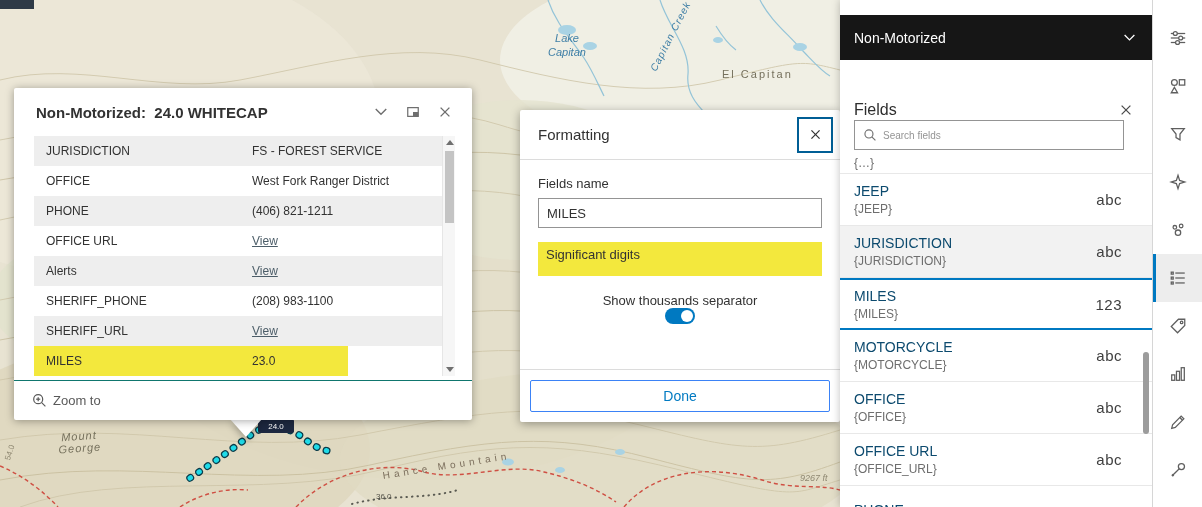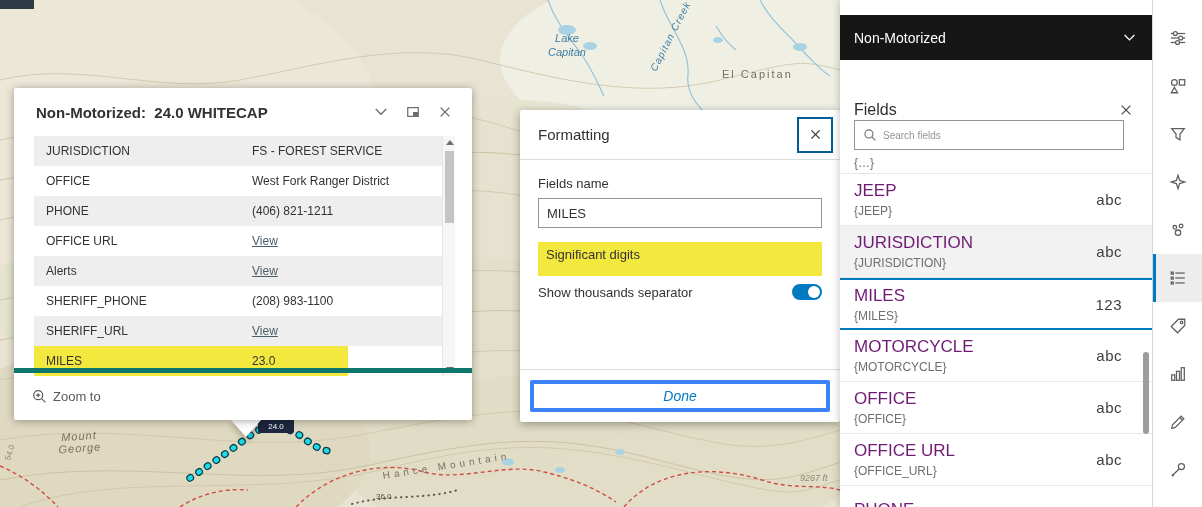--- a/index.html
+++ b/index.html
@@ -35,69 +35,69 @@
   .pcell { display:flex; align-items:center; padding-left:12px; font-size:12px; color:#323232; overflow:hidden; }
   .plink { text-decoration:underline; color:#4c5d68; cursor:pointer; }
   .prow.hl .plabel { background:#f3e83d !important; }
   .prow.hl .pvalue { background:linear-gradient(90deg,#f3e83d 0 108px,#ffffff 108px) !important; }
   .pscroll { position:absolute; left:428px; top:48px; width:13px; height:240px; background:#f6f6f6; border-left:1px solid #e6e6e6; }
   .sarrow { position:absolute; left:0; width:13px; height:13px; display:flex; align-items:center; justify-content:center; cursor:pointer; }
   .sarrow.up { top:0; } .sarrow.down { bottom:0; }
   .tri-up { width:0;height:0;border-left:4px solid transparent;border-right:4px solid transparent;border-bottom:5px solid #6f6f6f; }
   .tri-down { width:0;height:0;border-left:4px solid transparent;border-right:4px solid transparent;border-top:5px solid #6f6f6f; }
   .sthumb { position:absolute; left:2px; top:15px; width:9px; height:72px; background:#c4c4c4; cursor:pointer; }
-  .popup-footer { position:absolute; left:0; right:0; bottom:0; height:52px; border-top:5px solid #0f766e; display:flex; align-items:center; padding-left:18px; }
+  .popup-footer { position:absolute; left:0; right:0; bottom:0; height:40px; border-top:1px solid #0f766e; display:flex; align-items:center; padding-left:18px; }
   .zoomto { display:flex; align-items:center; gap:6px; color:#595959; font-size:13px; cursor:pointer; }
   .pointer { position:absolute; left:230px; top:419px; width:0; height:0; z-index:4;
              border-left:16px solid transparent; border-right:16px solid transparent; border-top:18px solid #ffffff;
              filter:drop-shadow(0 4px 3px rgba(0,0,0,.25)); }
 
   
   .dialog { position:absolute; left:520px; top:110px; width:320px; height:312px; background:#fff; z-index:6;
             border-radius:2px; box-shadow:0 2px 10px rgba(0,0,0,.35); }
   .dialog-header { position:absolute; left:0; top:0; right:0; height:50px; border-bottom:1px solid #dcdcdc;
                    display:flex; align-items:center; justify-content:space-between; padding:0 7px 0 18px; }
   .dialog-title { font-size:15px; color:#323232; }
   .dlg-close { width:36px; height:36px; border:2px solid #005e95; display:flex; align-items:center; justify-content:center; cursor:pointer; background:#fff; }
   .dialog-body { position:absolute; left:18px; right:18px; top:50px; }
   .field-label { font-size:13px; color:#323232; margin-top:16px; margin-bottom:7px; }
   .text-input { width:100%; height:30px; border:1px solid #949494; font-size:13px; padding:0 8px; color:#323232; background:#fff;
                 font-family:"Liberation Sans",sans-serif; outline:none; }
   .hl-block { margin-top:14px; background:#f3e83d; padding:5px 5px 6px 7px; }
   .hl-block .field-label { margin-top:0; margin-bottom:8px; padding-left:1px; }
   .dd { height:30px; border:1px solid #949494; background:transparent; display:flex; align-items:center; justify-content:space-between;
         padding:0 10px; font-size:13px; color:#323232; cursor:pointer; }
-  .toggle-row { margin-top:8px; display:flex; align-items:center; justify-content:space-between; }
+  .toggle-row { margin-top:17px; display:flex; align-items:center; justify-content:space-between;flex-direction:column; }
   .toggle-row .field-label { margin:0; }
   .toggle { width:30px; height:16px; border-radius:9px; background:#0079c1; position:relative; cursor:pointer; flex:0 0 auto; }
   .toggle .knob { position:absolute; right:2px; top:2px; width:12px; height:12px; border-radius:50%; background:#fff; }
   .dlg-divider { position:absolute; left:0; right:0; bottom:52px; border-top:1px solid #dcdcdc; }
-  .done-btn { position:absolute; left:10px; right:10px; bottom:10px; height:32px; border:4px solid #3b82f6; background:#fff;
-              color:#007ac2; font-size:14px; display:flex; align-items:center; justify-content:center; cursor:pointer; border-radius:2px;font-style:italic; }
+  .done-btn { position:absolute; left:10px; right:10px; bottom:10px; height:32px; border:1px solid #3b82f6; background:#fff;
+              color:#007ac2; font-size:14px; display:flex; align-items:center; justify-content:center; cursor:pointer; border-radius:2px; }
 
   
   .panel { position:absolute; left:840px; top:0; width:312px; height:507px; background:#fff; z-index:7; box-shadow:0 0 8px rgba(0,0,0,.25); }
   .layer-header { position:absolute; left:0; top:15px; right:0; height:45px; background:#161616; display:flex; align-items:center;
                   justify-content:space-between; padding:0 16px 0 14px; }
   .layer-header-title { color:#fff; font-size:14px; }
   .panel-head { position:absolute; left:0; top:60px; right:0; height:52px; display:flex; align-items:center; justify-content:space-between;
                 padding:0 14px;margin-top:24px; }
   .panel-title { font-size:16px; color:#2e2e2e; }
   .panel-close { width:24px; height:24px; display:flex; align-items:center; justify-content:center; cursor:pointer; }
   .searchbox { position:absolute; left:14px; top:120px; width:270px; height:30px; border:1px solid #949494; display:flex; align-items:center; background:#fff; }
   .searchbox svg { margin:0 6px 0 8px; flex:0 0 auto; }
   .searchbox input { border:none; outline:none; flex:1; font-size:10px; color:#0369a1; font-family:"Liberation Sans",sans-serif; height:100%; }
   .searchbox input::placeholder { color:#949494; }
   .flist { position:absolute; left:0; right:0; top:152px; bottom:0; overflow:hidden; }
   .fitem { display:flex; align-items:center; justify-content:space-between; height:52px; padding:0 30px 0 14px;
            border-bottom:1px solid #e8e8e8; cursor:pointer; background:#fff; }
   .fitem.part { height:22px; align-items:flex-end; padding-bottom:3px; }
   .fitem.hov { background:#f2f2f2; }
   .fitem.sel { border-top:2px solid #0079c1; border-bottom:2px solid #0079c1; height:52px; }
-  .fname { font-size:17px; color:#701a75; }
+  .fname { font-size:14px; color:#0c4a6e; }
   .fsub { font-size:12px; color:#6e6e6e; margin-top:3px; }
   .ftype { font-size:15px; color:#404040; letter-spacing:.5px; }
   .fscroll { position:absolute; right:3px; top:352px; width:6px; height:82px; background:#9c9c9c; border-radius:3px; cursor:pointer; }
 
   
   .toolbar { position:absolute; left:1152px; top:0; width:50px; height:507px; background:#fff; border-left:1px solid #d6d6d6; z-index:8; padding-top:14px; }
   .tcell { position:relative; width:100%; height:48px; display:flex; align-items:center; justify-content:center; cursor:pointer; }
   .tcell.sel { background:#ededed; }
   .tcell.sel::before { content:""; position:absolute; left:0; top:0; width:3px; height:100%; background:#0079c1; }
   .tcell svg { stroke:#5f5f5f; fill:none; stroke-width:1.4; }

